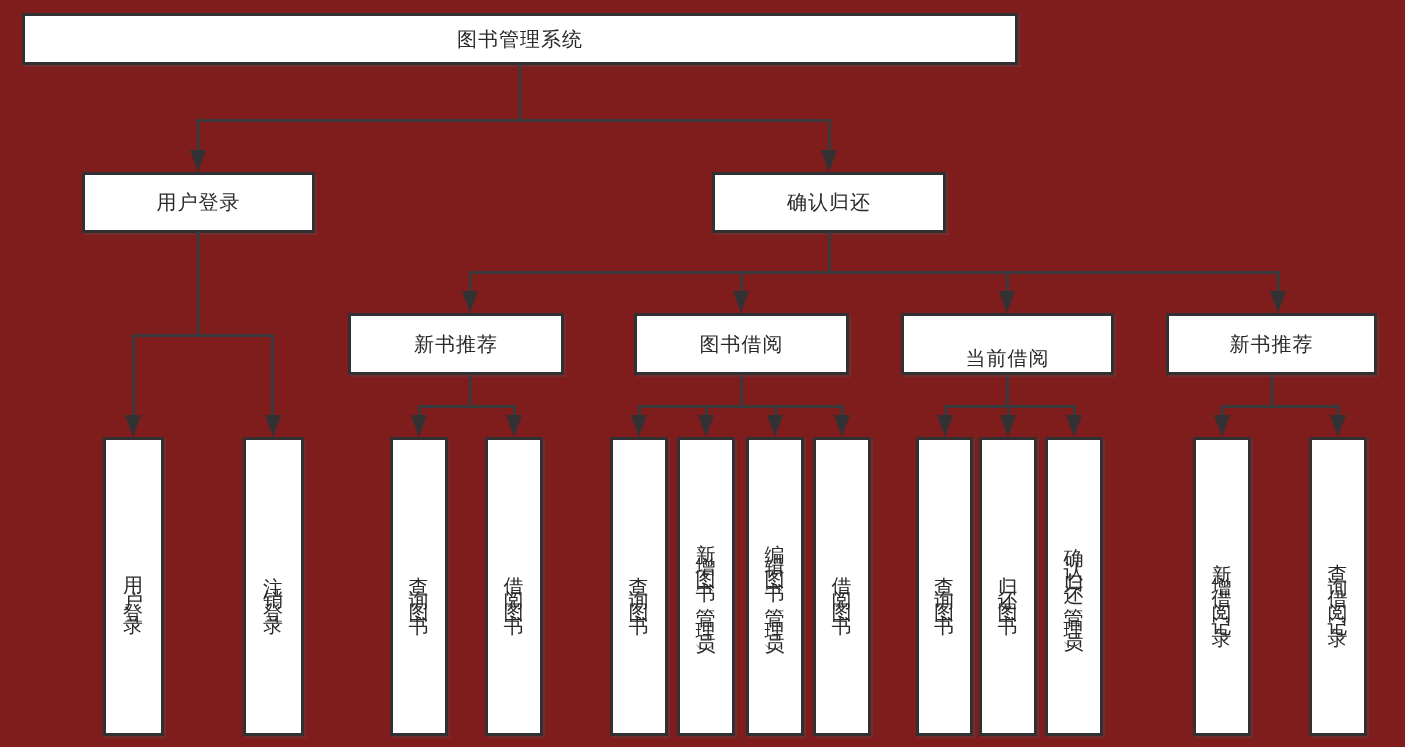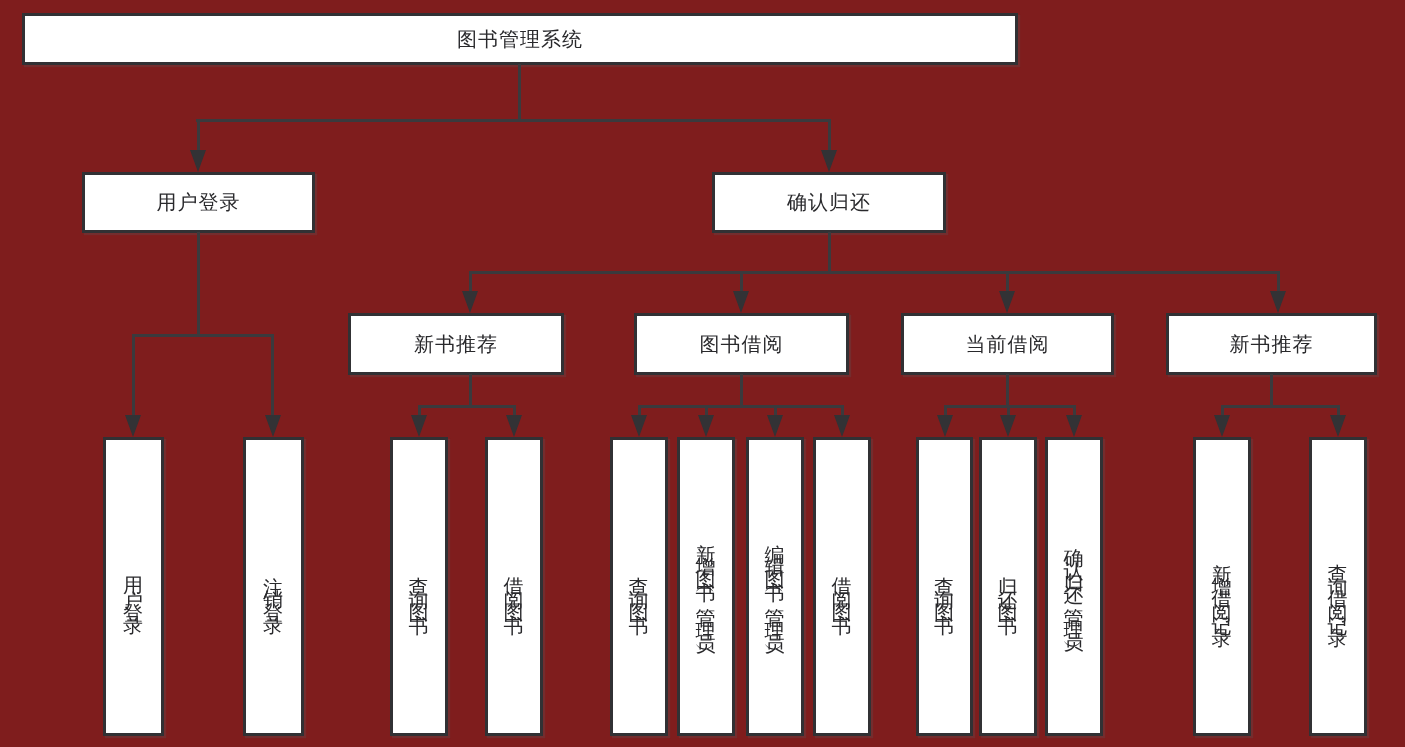--- a/index.html
+++ b/index.html
@@ -76,21 +76,21 @@
   <div class="arrowhead" style="left:733px;top:291px;"></div>
   <div class="arrowhead" style="left:999px;top:291px;"></div>
   <div class="arrowhead" style="left:1270px;top:291px;"></div>
 
   <div class="nodebox" style="left:348px;top:313px;width:216px;height:62px;">
     <span>新书推荐</span>
   </div>
   <div class="nodebox" style="left:634px;top:313px;width:215px;height:62px;">
     <span>图书借阅</span>
   </div>
-  <div class="nodebox" style="left:901px;top:313px;width:213px;height:62px;">
+  <div class="nodebox" style="left:901px;top:313px;width:213px;height:62px;align-items:flex-end;">
     <span>当前借阅</span>
   </div>
   <div class="nodebox" style="left:1166px;top:313px;width:211px;height:62px;">
     <span>新书推荐</span>
   </div>
 
   <div class="vline" style="left:469px;top:374px;height:34px;"></div>
   <div class="hline" style="left:418px;top:405px;width:98px;"></div>
   <div class="vline" style="left:418px;top:405px;height:12px;"></div>
   <div class="vline" style="left:513px;top:405px;height:12px;"></div>

